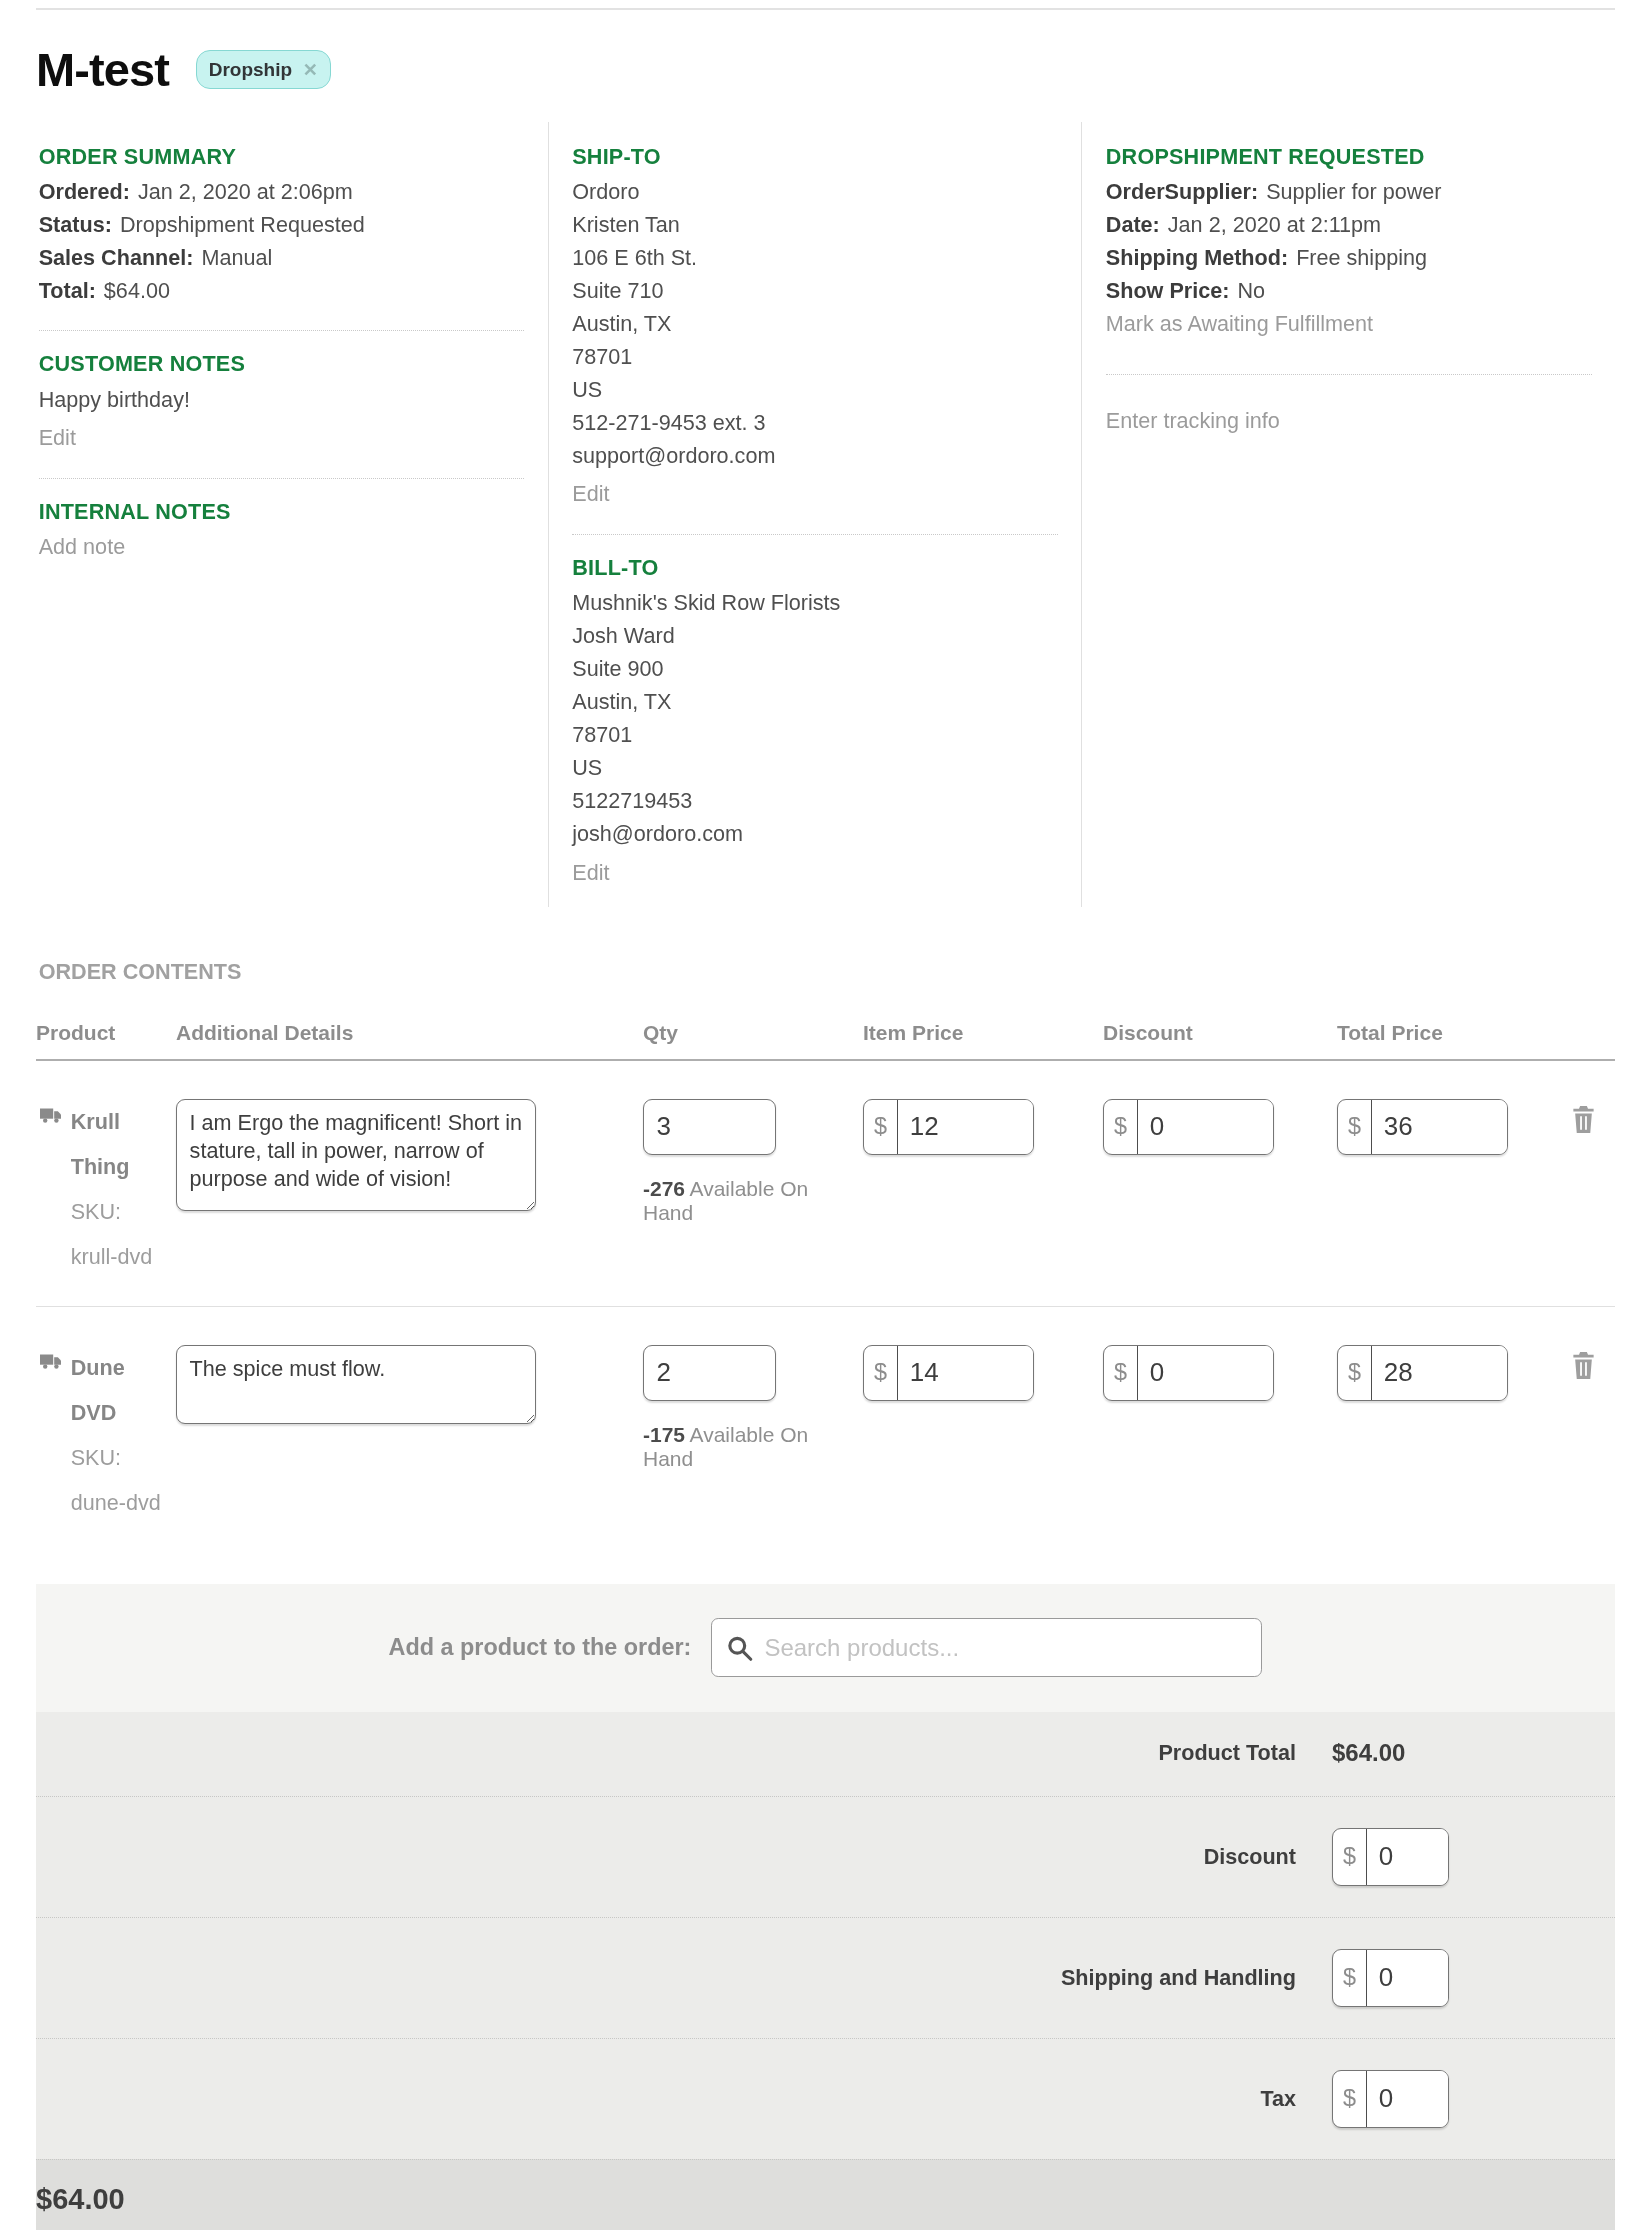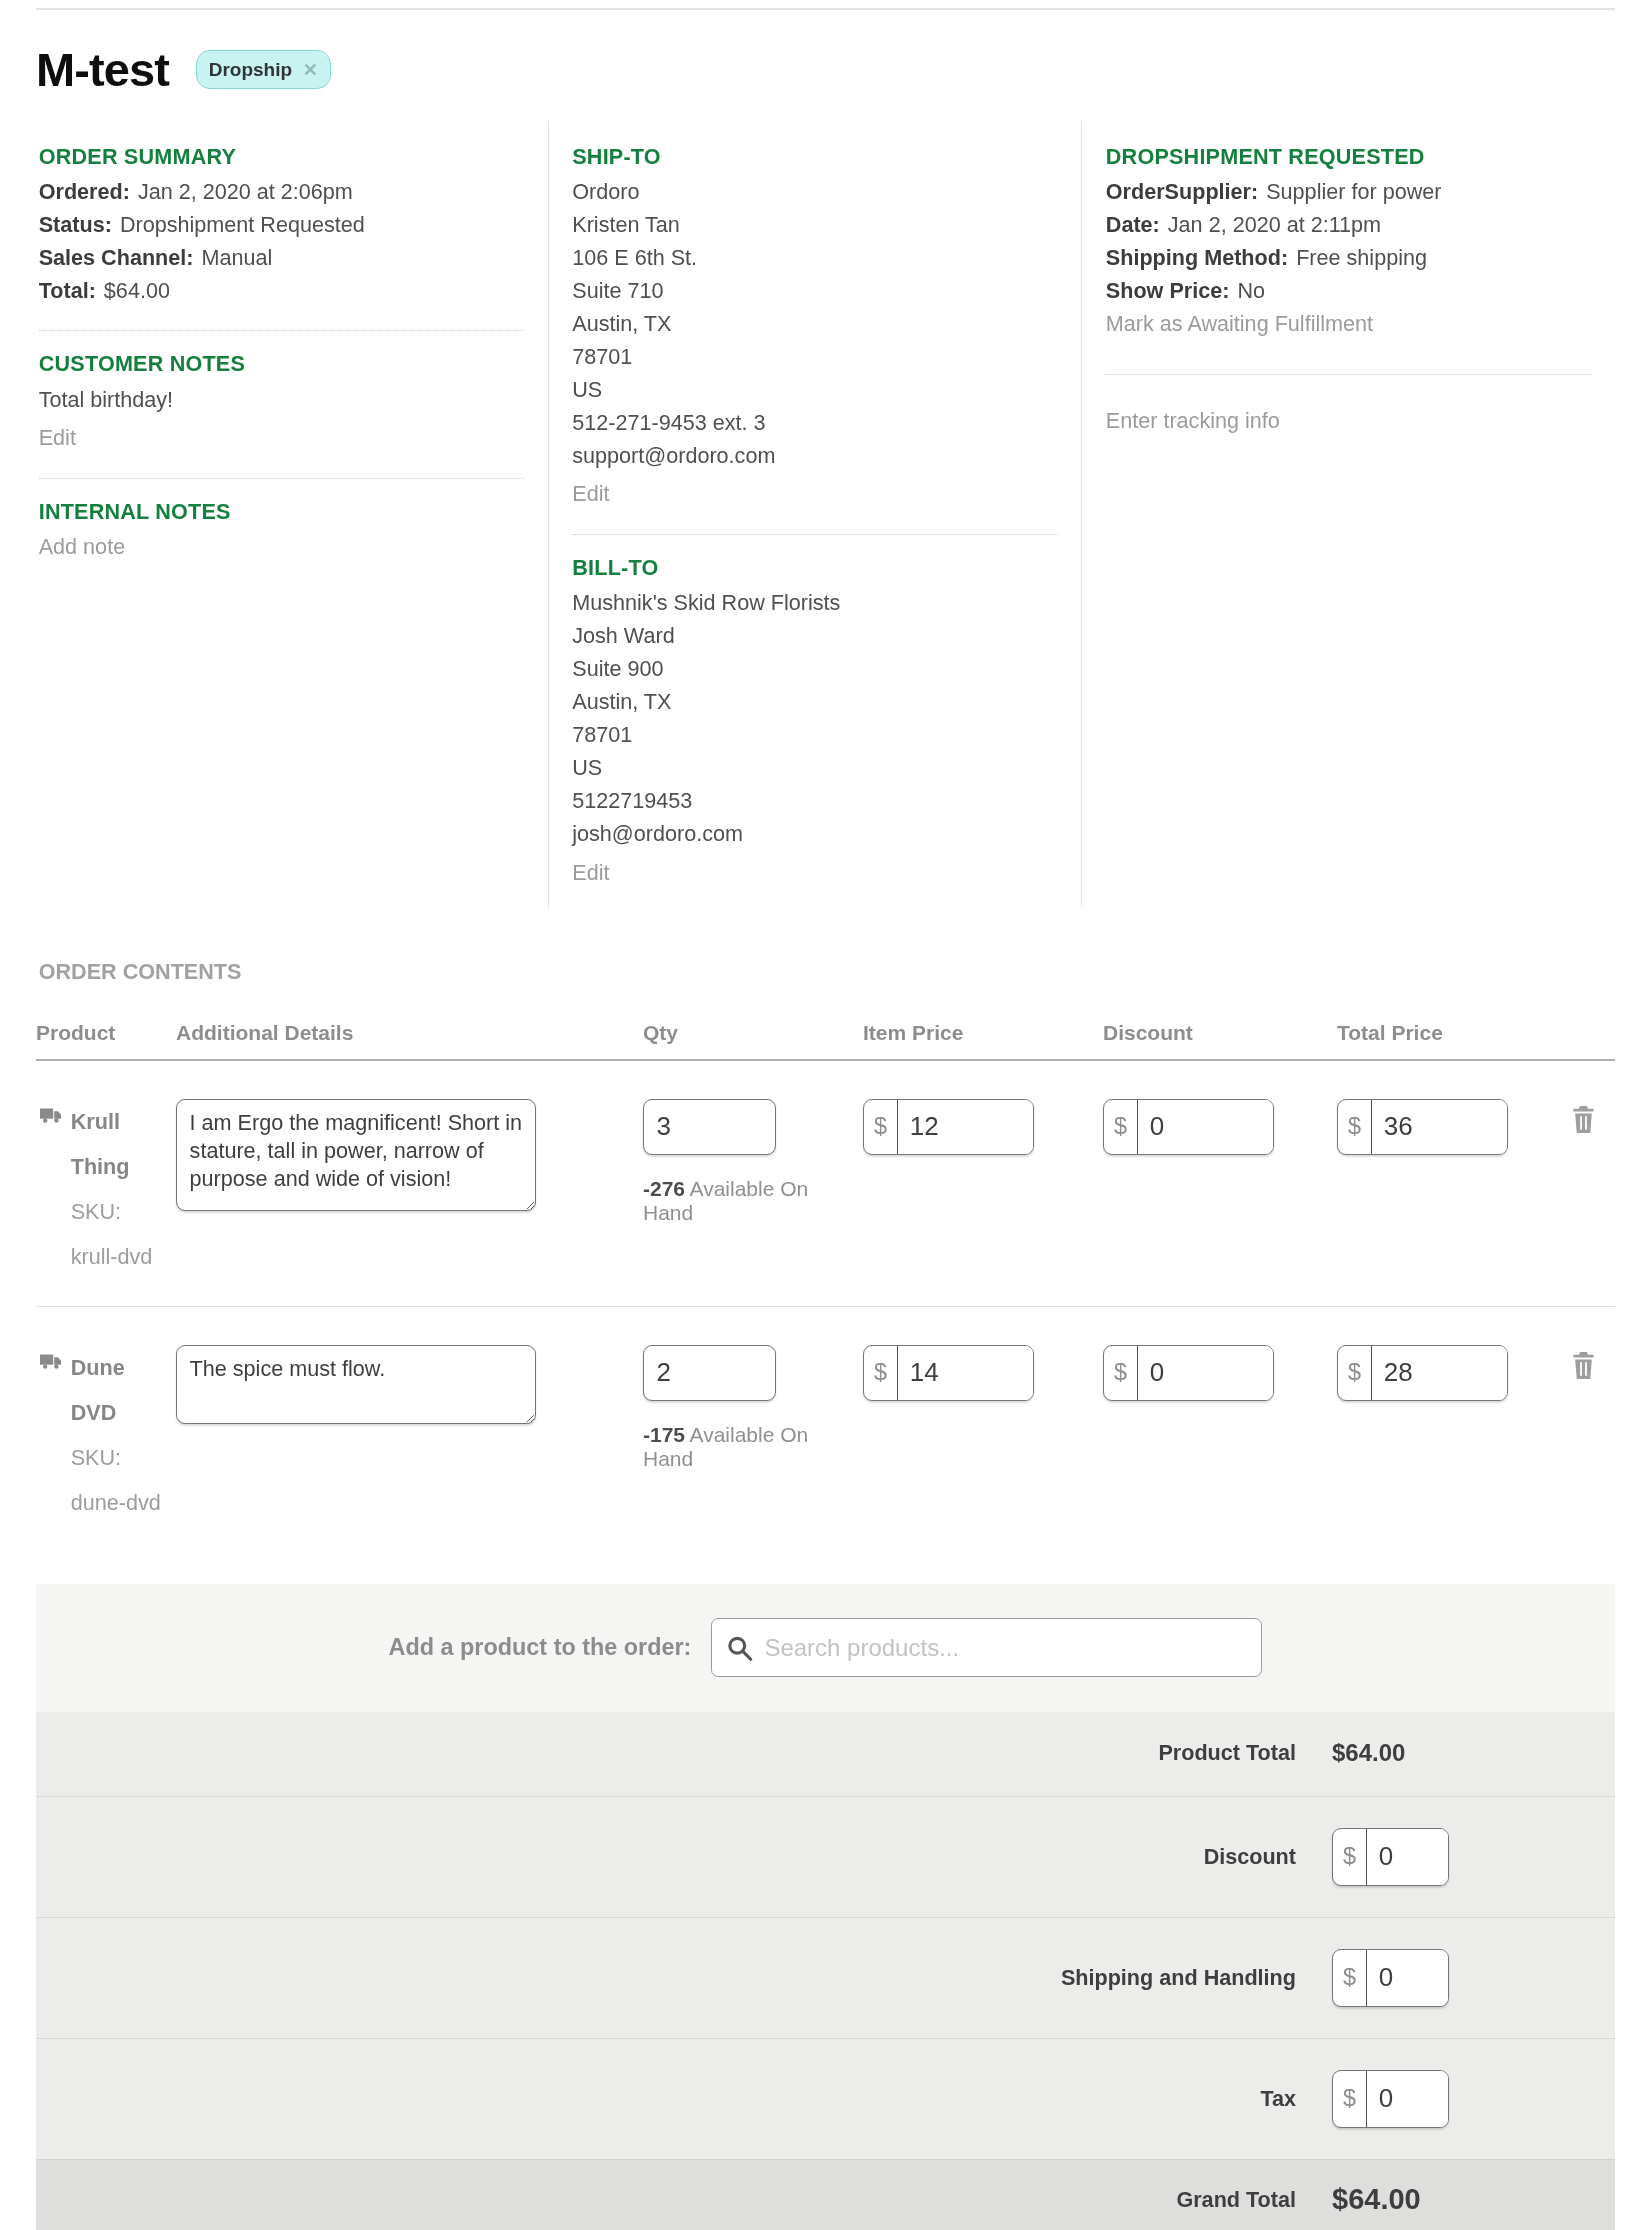--- a/index.html
+++ b/index.html
@@ -139,21 +139,21 @@
   <div class="cols">
 
     <div class="col">
       <div class="sec-h">ORDER SUMMARY</div>
       <div class="kv"><b>Ordered:</b><span>Jan 2, 2020 at 2:06pm</span></div>
       <div class="kv"><b>Status:</b><span>Dropshipment Requested</span></div>
       <div class="kv"><b>Sales Channel:</b><span>Manual</span></div>
       <div class="kv"><b>Total:</b><span>$64.00</span></div>
       <div class="dotted"></div>
       <div class="sec-h">CUSTOMER NOTES</div>
-      <div class="line">Total birthday!</div>
+      <div class="line">Happy birthday!</div>
       <span class="link mt8">Edit</span>
       <div class="dotted"></div>
       <div class="sec-h">INTERNAL NOTES</div>
       <span class="link">Add note</span>
     </div>
 
     <div class="col">
       <div class="sec-h">SHIP-TO</div>
       <div class="line">Ordoro</div>
       <div class="line">Kristen Tan</div>
@@ -335,20 +335,19 @@
     <div class="t-row row-input">
       <div class="t-label">Tax</div>
       <div>
         <div class="money small">
           <span class="cur">$</span>
           <input type="text" value="0" style="">
         </div>
       </div>
     </div>
     <div class="t-row grand">
-      <div class="t-label">Grand Total</div>
       <div class="t-value">$64.00</div>
     </div>
   </div>
 
   <div class="bottom-rule"></div>
 </div>
 
 
 </body></html>

